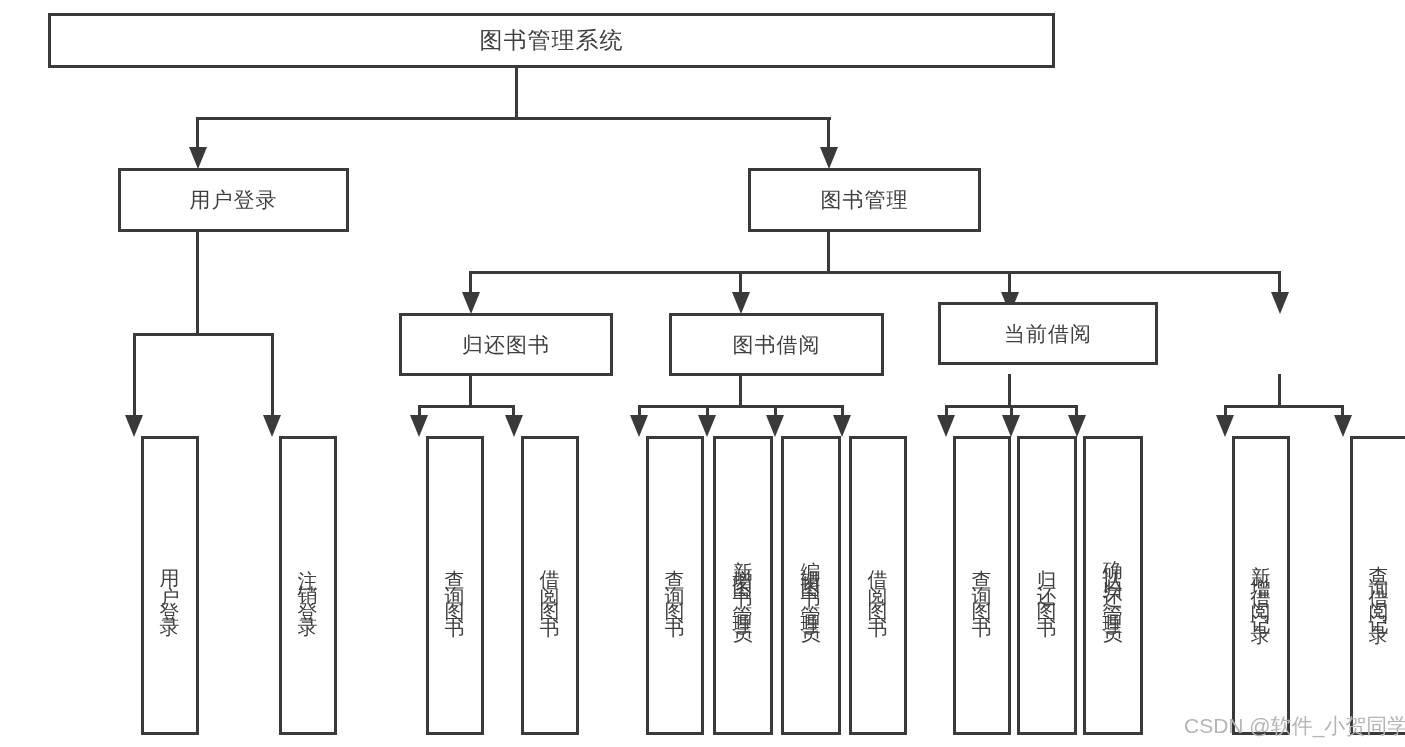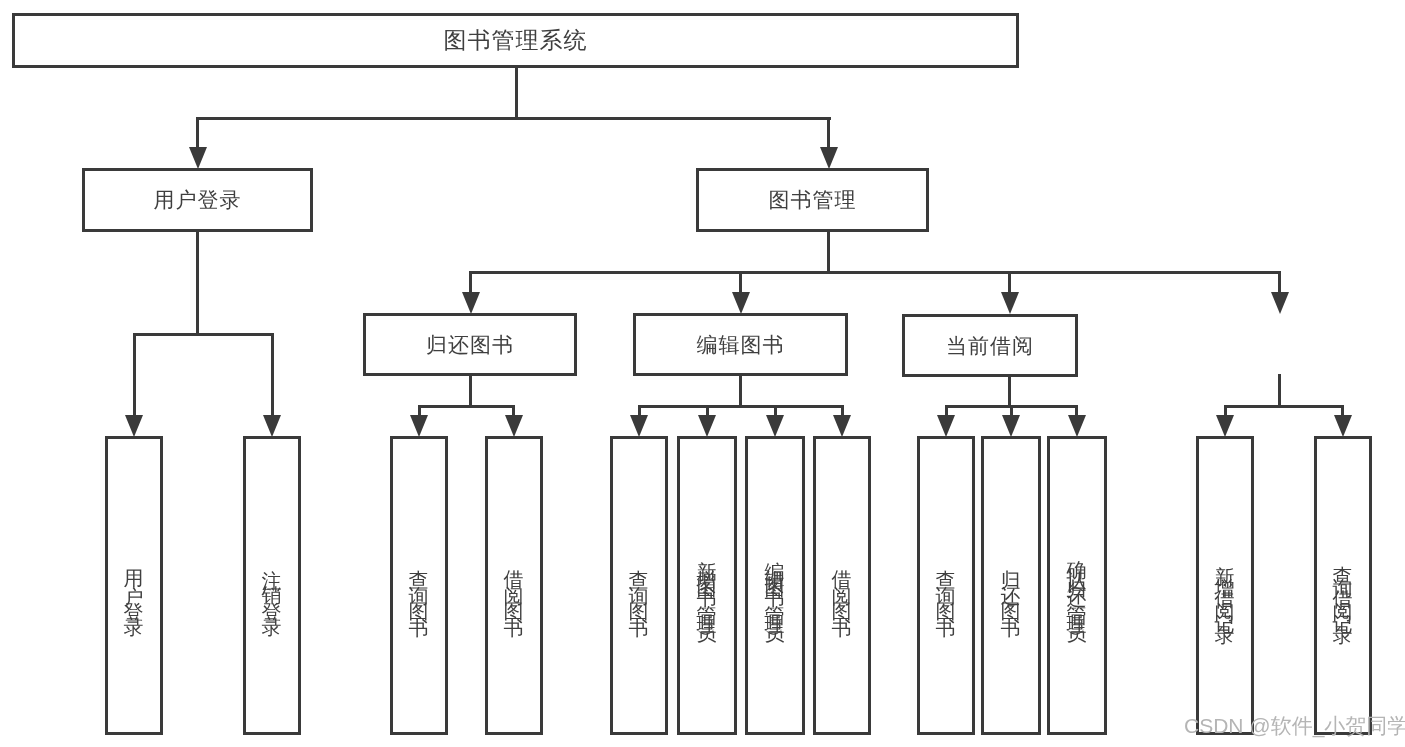--- a/index.html
+++ b/index.html
@@ -6,21 +6,21 @@
   .stage {
     position:relative; width:1405px; height:747px;
     background:var(--background,#ffffff);
     font-family:"Liberation Sans","DejaVu Sans",sans-serif;
     overflow:hidden;
   }
   .box {
     position:absolute; box-sizing:border-box;
     border:3px solid var(--line,#3a3a3a);
     background:#fff; color:var(--text,#3f3f3f);
-    display:flex; align-items:center; justify-content:center;
+    display:flex; align-items:center; justify-content:center;margin-left:36px;
   }
   .root-label  { font-size:23px; letter-spacing:1px; }
   .node-label  { font-size:21px; letter-spacing:1px; }
   .leaf-label {
     writing-mode:vertical-lr; text-orientation:mixed;
     font-size:20px; line-height:1;
   }
   .ls4 { letter-spacing:16px; }
   .ls6 { letter-spacing:12px; }
   .ls9 { letter-spacing:9px; }
@@ -49,21 +49,21 @@
   <div class="v-line" style="left:515px;top:68px;width:3px;height:51px;"></div>
   <div class="h-line" style="left:197px;top:117px;width:634px;height:3px;"></div>
   <div class="v-line" style="left:196px;top:117px;width:3px;height:32px;"></div>
   <div class="arrow" style="left:189px;top:147px;"></div>
   <div class="v-line" style="left:827px;top:117px;width:3px;height:32px;"></div>
   <div class="arrow" style="left:820px;top:147px;"></div>
 
   <div class="box" style="left:82px;top:168px;width:231px;height:64px;">
     <span class="node-label">用户登录</span>
   </div>
-  <div class="box" style="left:696px;top:168px;width:233px;height:64px;">
+  <div class="box" style="left:712px;top:168px;width:233px;height:64px;">
     <span class="node-label">图书管理</span>
   </div>
 
   <div class="v-line" style="left:196px;top:230px;width:3px;height:105px;"></div>
   <div class="h-line" style="left:133px;top:333px;width:141px;height:3px;"></div>
   <div class="v-line" style="left:133px;top:333px;width:3px;height:82px;"></div>
   <div class="arrow" style="left:125px;top:415px;"></div>
   <div class="v-line" style="left:271px;top:333px;width:3px;height:82px;"></div>
   <div class="arrow" style="left:263px;top:415px;"></div>
 
@@ -75,23 +75,23 @@
   <div class="arrow" style="left:732px;top:292px;"></div>
   <div class="v-line" style="left:1008px;top:271px;width:3px;height:23px;"></div>
   <div class="arrow" style="left:1001px;top:292px;"></div>
   <div class="v-line" style="left:1278px;top:271px;width:3px;height:23px;"></div>
   <div class="arrow" style="left:1271px;top:292px;"></div>
 
   <div class="box" style="left:363px;top:313px;width:214px;height:63px;">
     <span class="node-label">归还图书</span>
   </div>
   <div class="box" style="left:633px;top:313px;width:215px;height:63px;">
-    <span class="node-label">编辑图书</span>
+    <span class="node-label">图书借阅</span>
   </div>
-  <div class="box" style="left:902px;top:314px;width:176px;height:63px;">
+  <div class="box" style="left:902px;top:302px;width:220px;height:63px;">
     <span class="node-label">当前借阅</span>
   </div>
 
   <div class="v-line" style="left:469px;top:374px;width:3px;height:33px;"></div>
   <div class="h-line" style="left:418px;top:405px;width:97px;height:3px;"></div>
   <div class="v-line" style="left:418px;top:405px;width:3px;height:13px;"></div>
   <div class="arrow" style="left:410px;top:415px;"></div>
   <div class="v-line" style="left:512px;top:405px;width:3px;height:13px;"></div>
   <div class="arrow" style="left:505px;top:415px;"></div>
 

